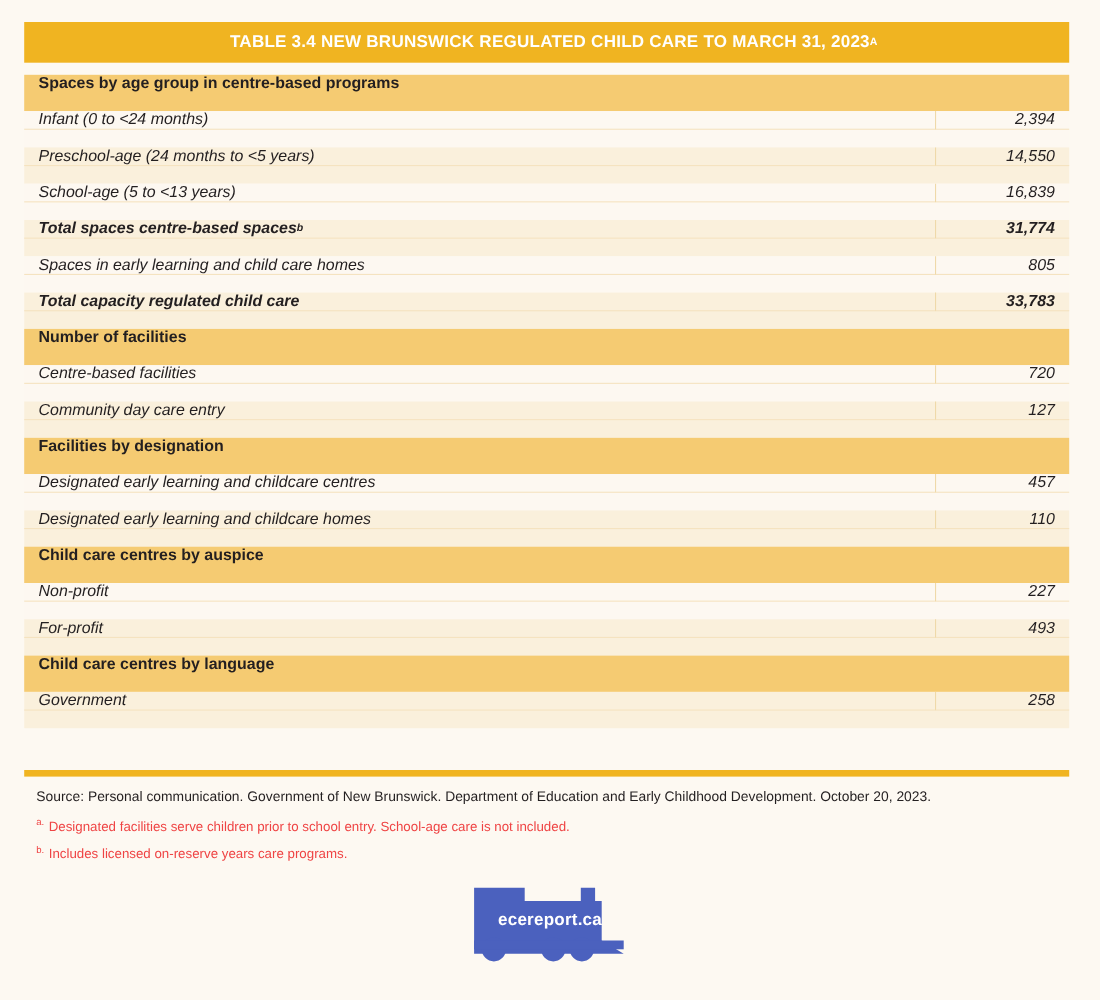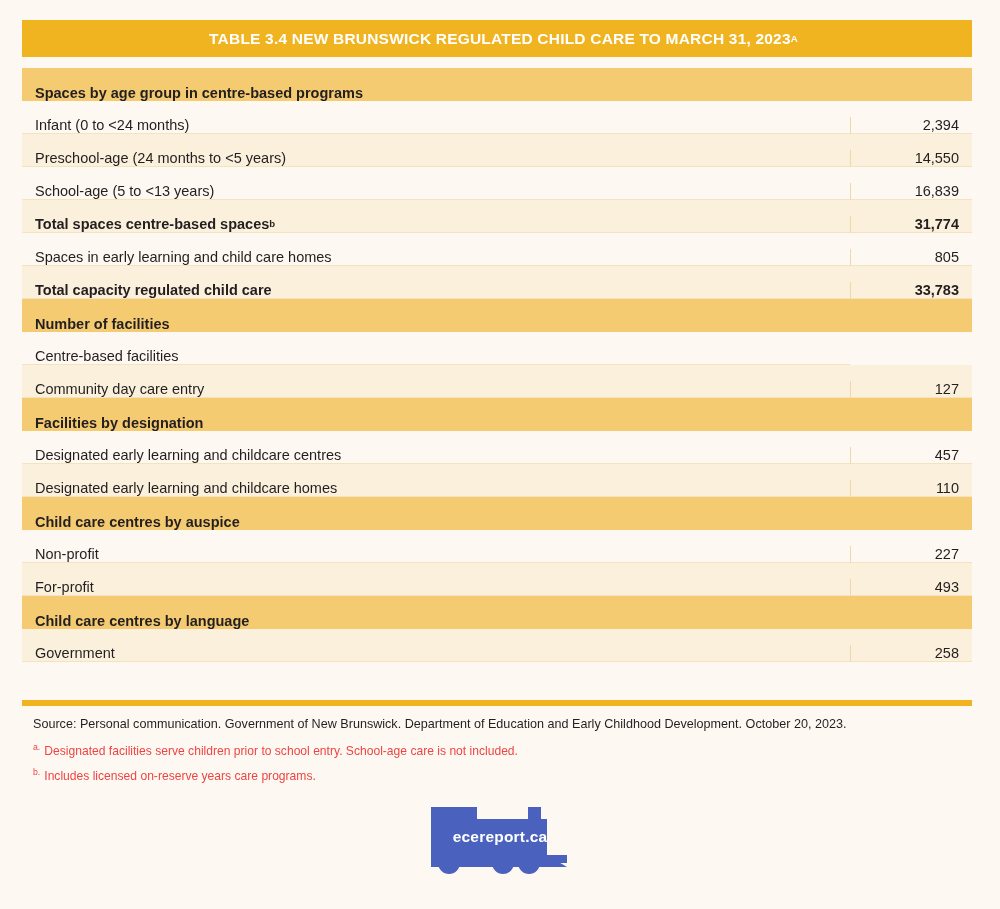--- a/index.html
+++ b/index.html
@@ -52,21 +52,21 @@
     position: absolute;
     left: 22px;
     top: 68px;
     width: 950px;
     box-sizing: border-box;
   }
 
   .row {
     position: relative;
     display: flex;
-    align-items: flex-end;
+    align-items: flex-start;
     width: 100%;
     box-sizing: border-box;
   }
 
   .row .label {
     flex: 0 0 828px;
     width: 828px;
     padding: 0 0 0 13px;
     display: flex;
     align-items: center;
@@ -90,20 +90,21 @@
   }
   .row.section .label {
     font-weight: bold;
     font-size: 14.5px;
   }
   .row.section .value { }
 
   
   .row.data {
     height: 33px;
+    font-style: italic;
   }
   .row.data.odd  { background: #FDF8F1; }
   .row.data.even { background: #FAF0DC; }
 
   .row.data .label { border-bottom: 1px solid #F5E3C0; }
   .row.data .value { border-bottom: 1px solid #F5E3C0; }
 
   .row.data .value {
     border-left: 1px solid #EFD9A9;
   }
@@ -228,20 +229,21 @@
       <div class="row data even total">
         <div class="label">Total capacity regulated child care</div>
         <div class="value">33,783</div>
       </div>
       <div class="row section">
         <div class="label">Number of facilities</div>
         <div class="value"></div>
       </div>
       <div class="row data odd">
         <div class="label">Centre-based facilities</div>
+        <div class="value">720</div>
       </div>
       <div class="row data even">
         <div class="label">Community day care entry</div>
         <div class="value">127</div>
       </div>
       <div class="row section">
         <div class="label">Facilities by designation</div>
         <div class="value"></div>
       </div>
       <div class="row data odd">

